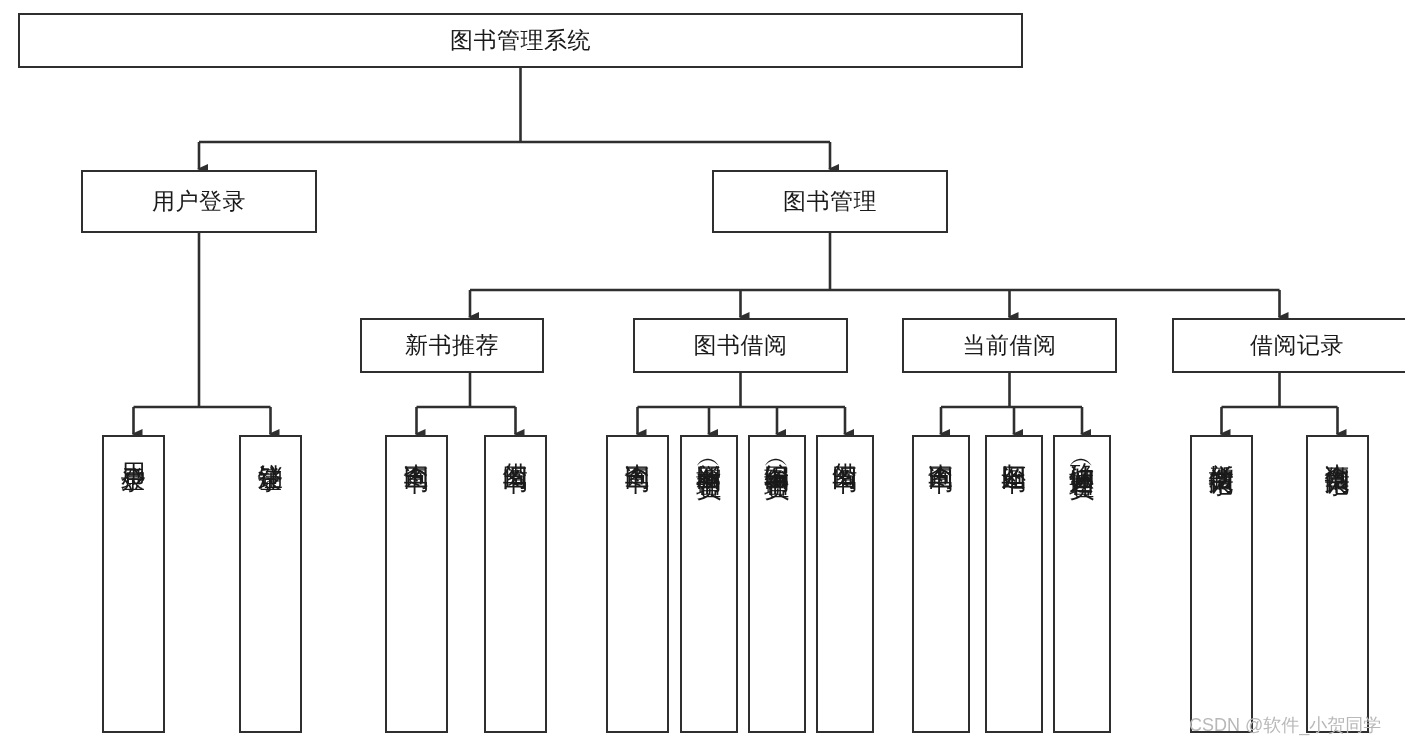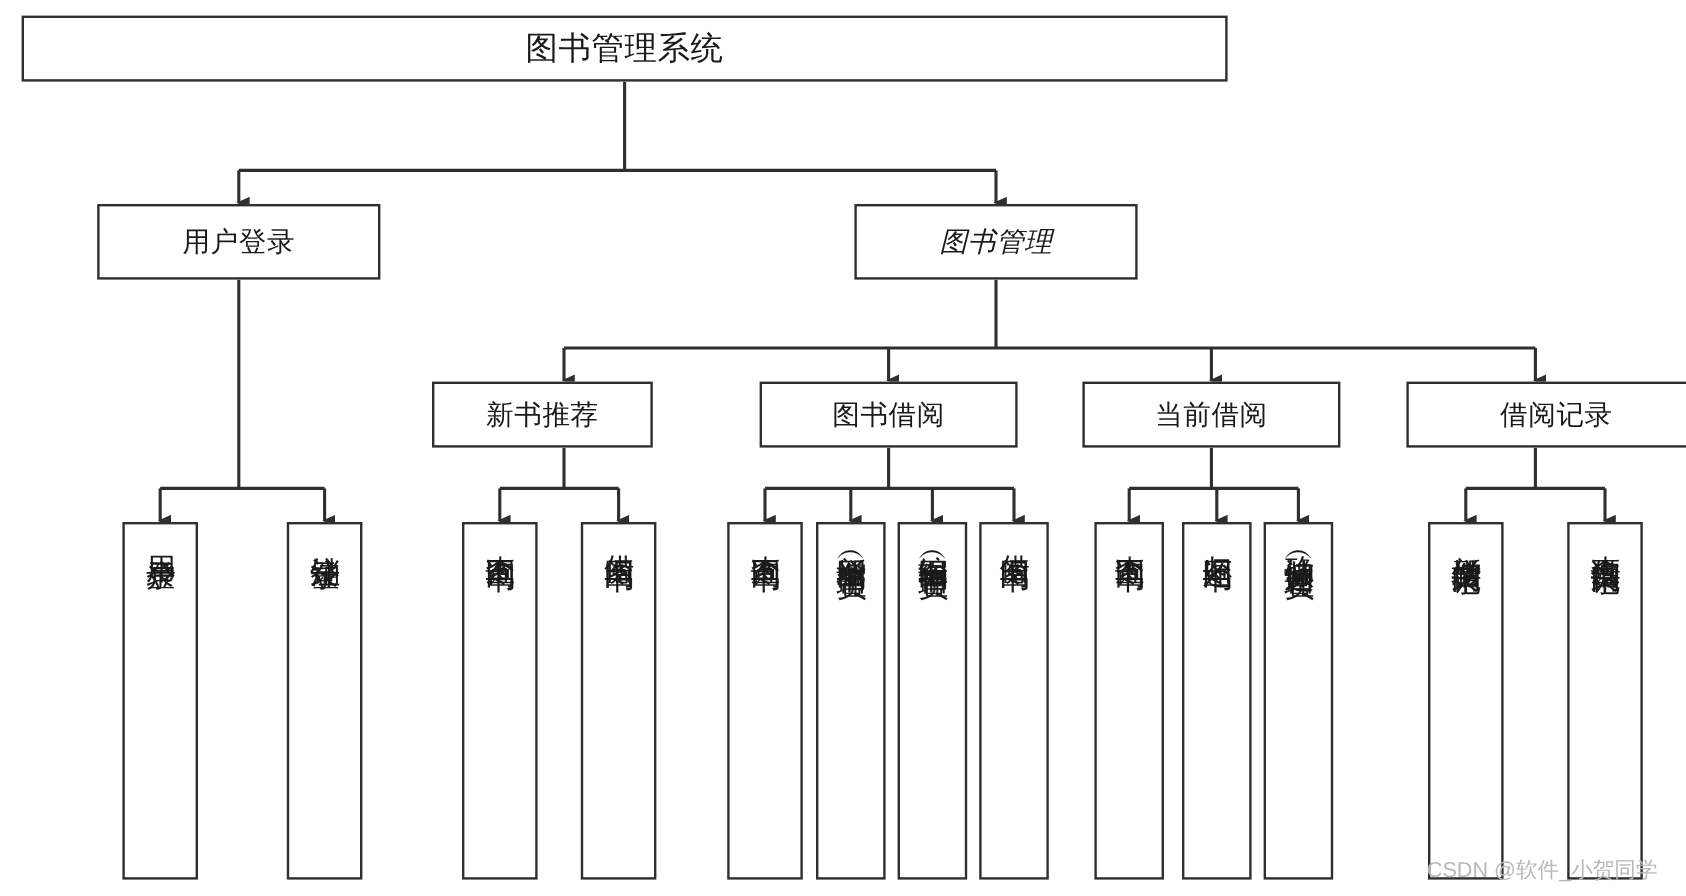--- a/index.html
+++ b/index.html
@@ -39,21 +39,21 @@
     color: #1a1a1a;
     letter-spacing: 0.5px;
     white-space: nowrap;
   }
   .node.horizontal .label {
     writing-mode: horizontal-tb;
     font-size: 23px;
     line-height: 1.1;
   }
   .node.root .label {
-    font-size: 27px;
+    font-size: 23px;
   }
   .node.vertical {
     align-items: flex-start;
     justify-content: center;
     padding-top: 6px;
   }
   .node.vertical .label {
     writing-mode: vertical-rl;
     text-orientation: upright;
     font-size: 25px;
@@ -119,21 +119,21 @@
       </g>
   </svg>
 
   <div class="node horizontal root" style="left: 18px; top: 13px; width: 1005px; height: 55px;">
     <span class="label">图书管理系统</span>
   </div>
 
   <div class="node horizontal" style="left: 81px; top: 170px; width: 236px; height: 63px;">
     <span class="label">用户登录</span>
   </div>
-  <div class="node horizontal" style="left: 712px; top: 170px; width: 236px; height: 63px; font-style: italic;">
+  <div class="node horizontal" style="left: 712px; top: 170px; width: 236px; height: 63px;">
     <span class="label">图书管理</span>
   </div>
 
   <div class="node horizontal" style="left: 360px; top: 318px; width: 184px; height: 55px;">
     <span class="label">新书推荐</span>
   </div>
   <div class="node horizontal" style="left: 902px; top: 318px; width: 215px; height: 55px;">
     <span class="label">当前借阅</span>
   </div>
   <div class="node horizontal" style="left: 633px; top: 318px; width: 215px; height: 55px;">

